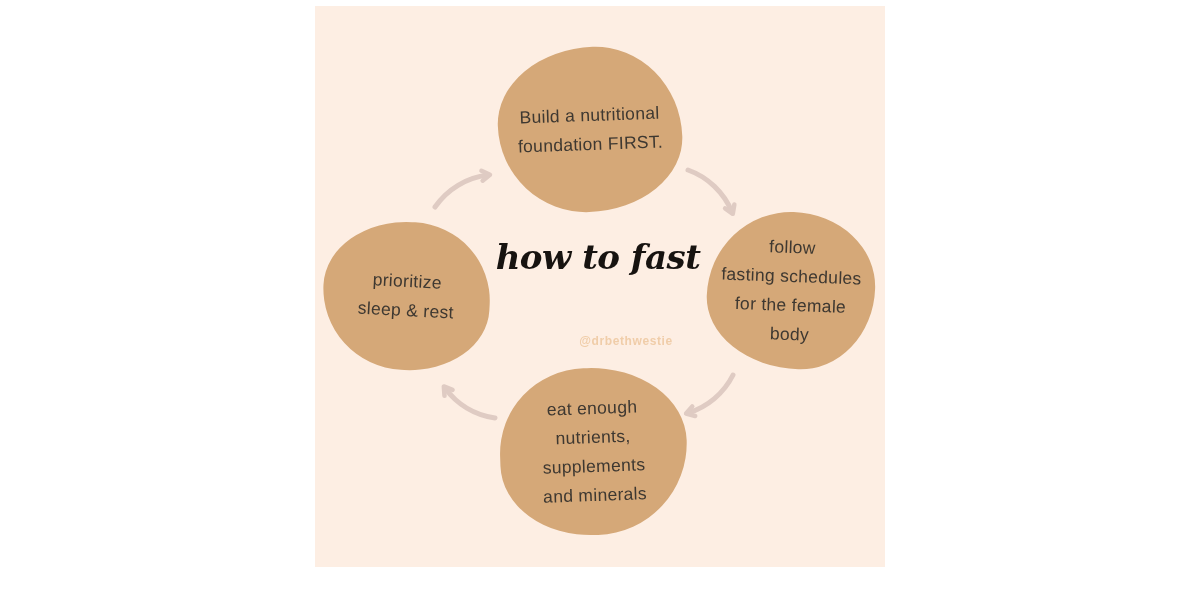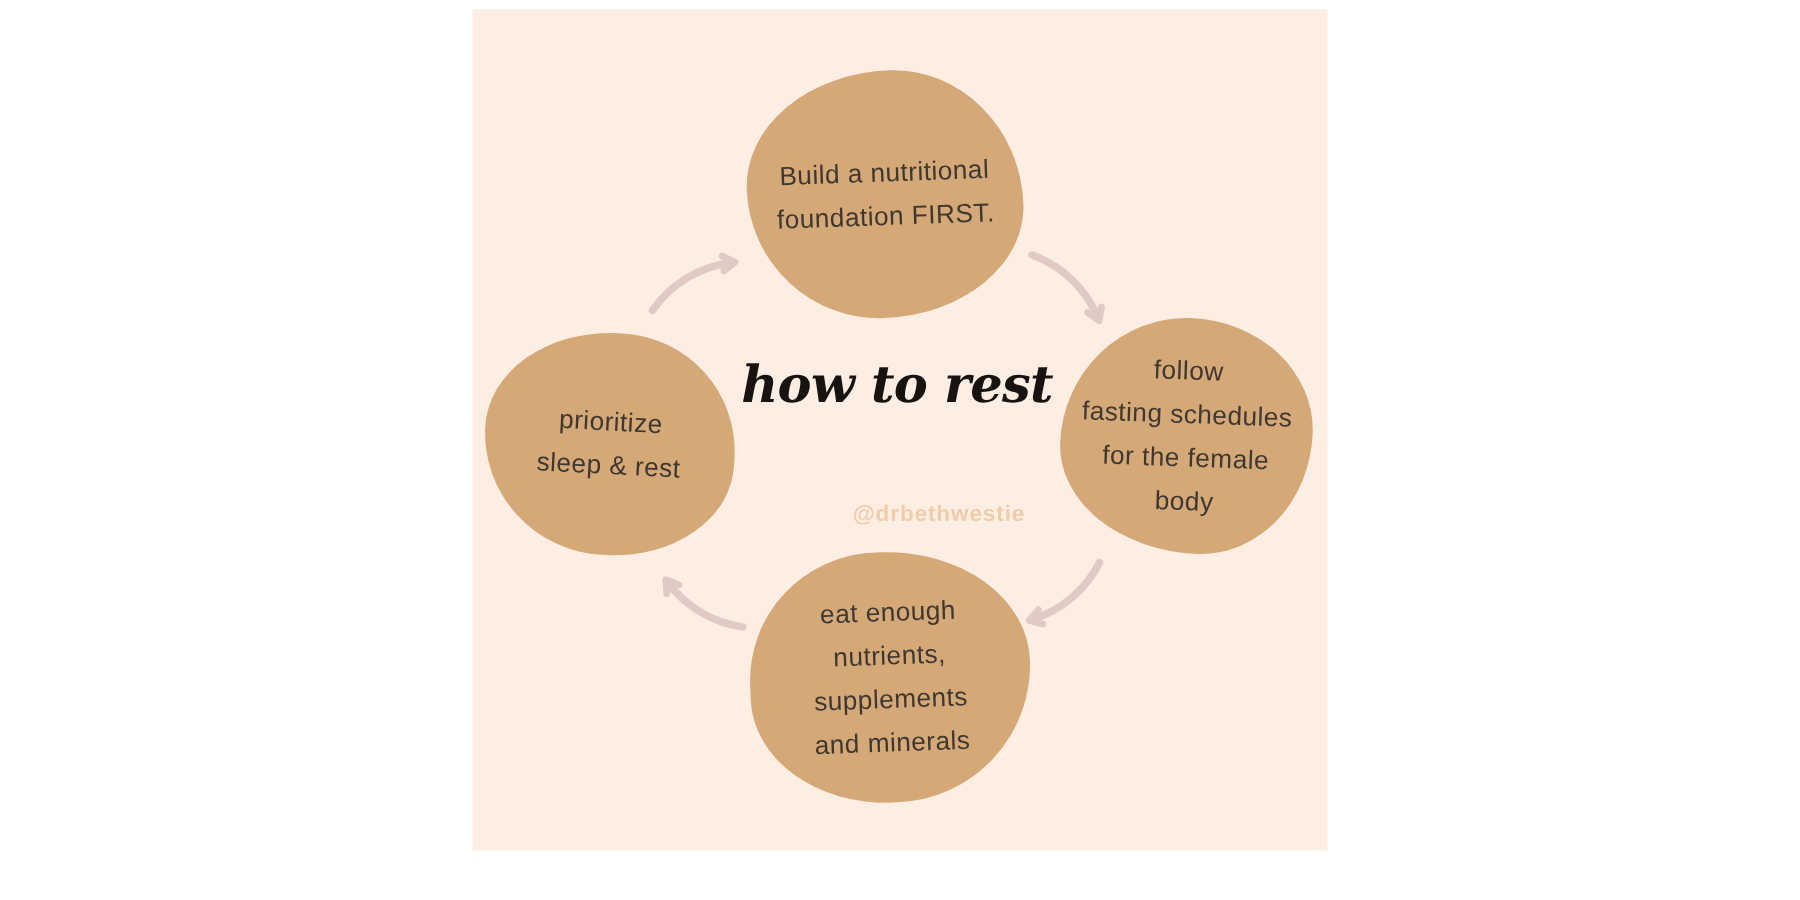--- a/index.html
+++ b/index.html
@@ -81,21 +81,21 @@
     color: var(--title-text, #171310);
     transform: translateX(-2px);
   }
   .handle {
     position: absolute;
     left: 0;
     right: 0;
     top: 328px;
     text-align: center;
     font-weight: bold;
-    font-size: 15px;
+    font-size: 12px;
     letter-spacing: 0.6px;
     color: var(--handle-text, #f0cda9);
     transform: translateX(26px);
   }
 </style>
 </head>
 <body>
 
 <div class="page">
   <div class="canvas">
@@ -138,19 +138,19 @@
     </div>
 
     <div class="blob blob-left">
       <div class="blob-text">
         <div>prioritize</div>
         <div>sleep &amp; rest</div>
       </div>
     </div>
 
     <div class="title">
-      <div>how to rest</div>
+      <div>how to fast</div>
     </div>
 
     <div class="handle">@drbethwestie</div>
 
   </div>
 </div>
 
 </body></html>

